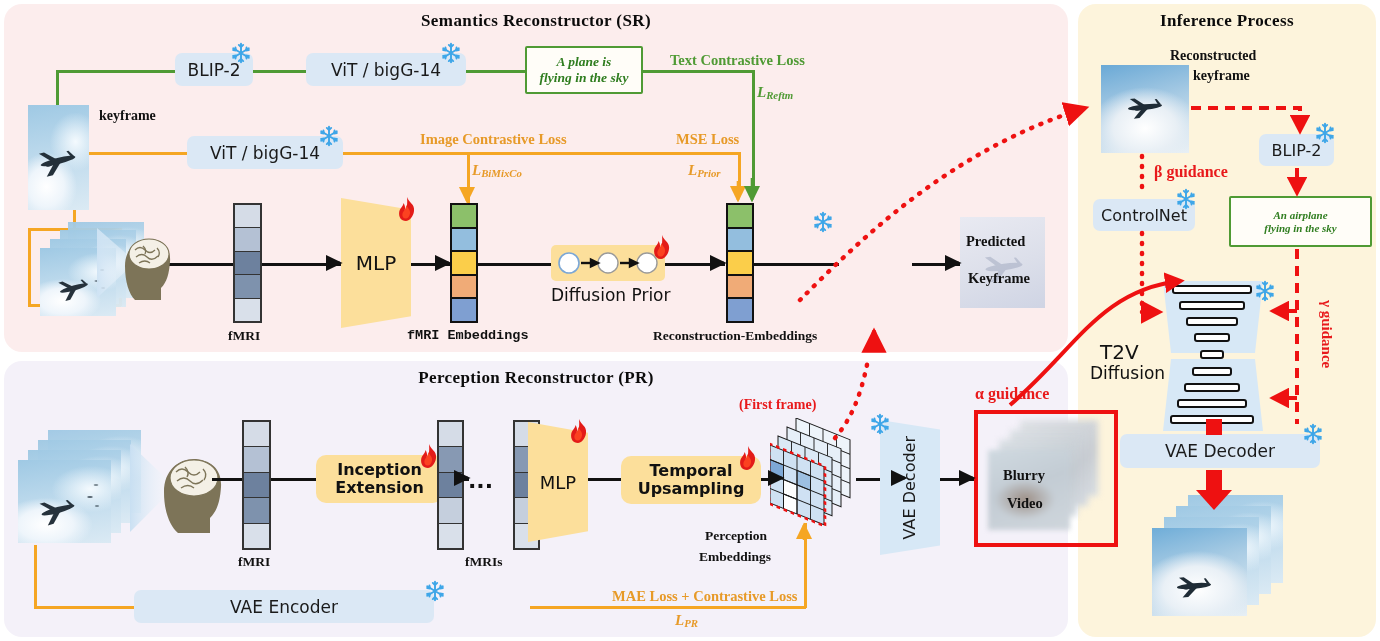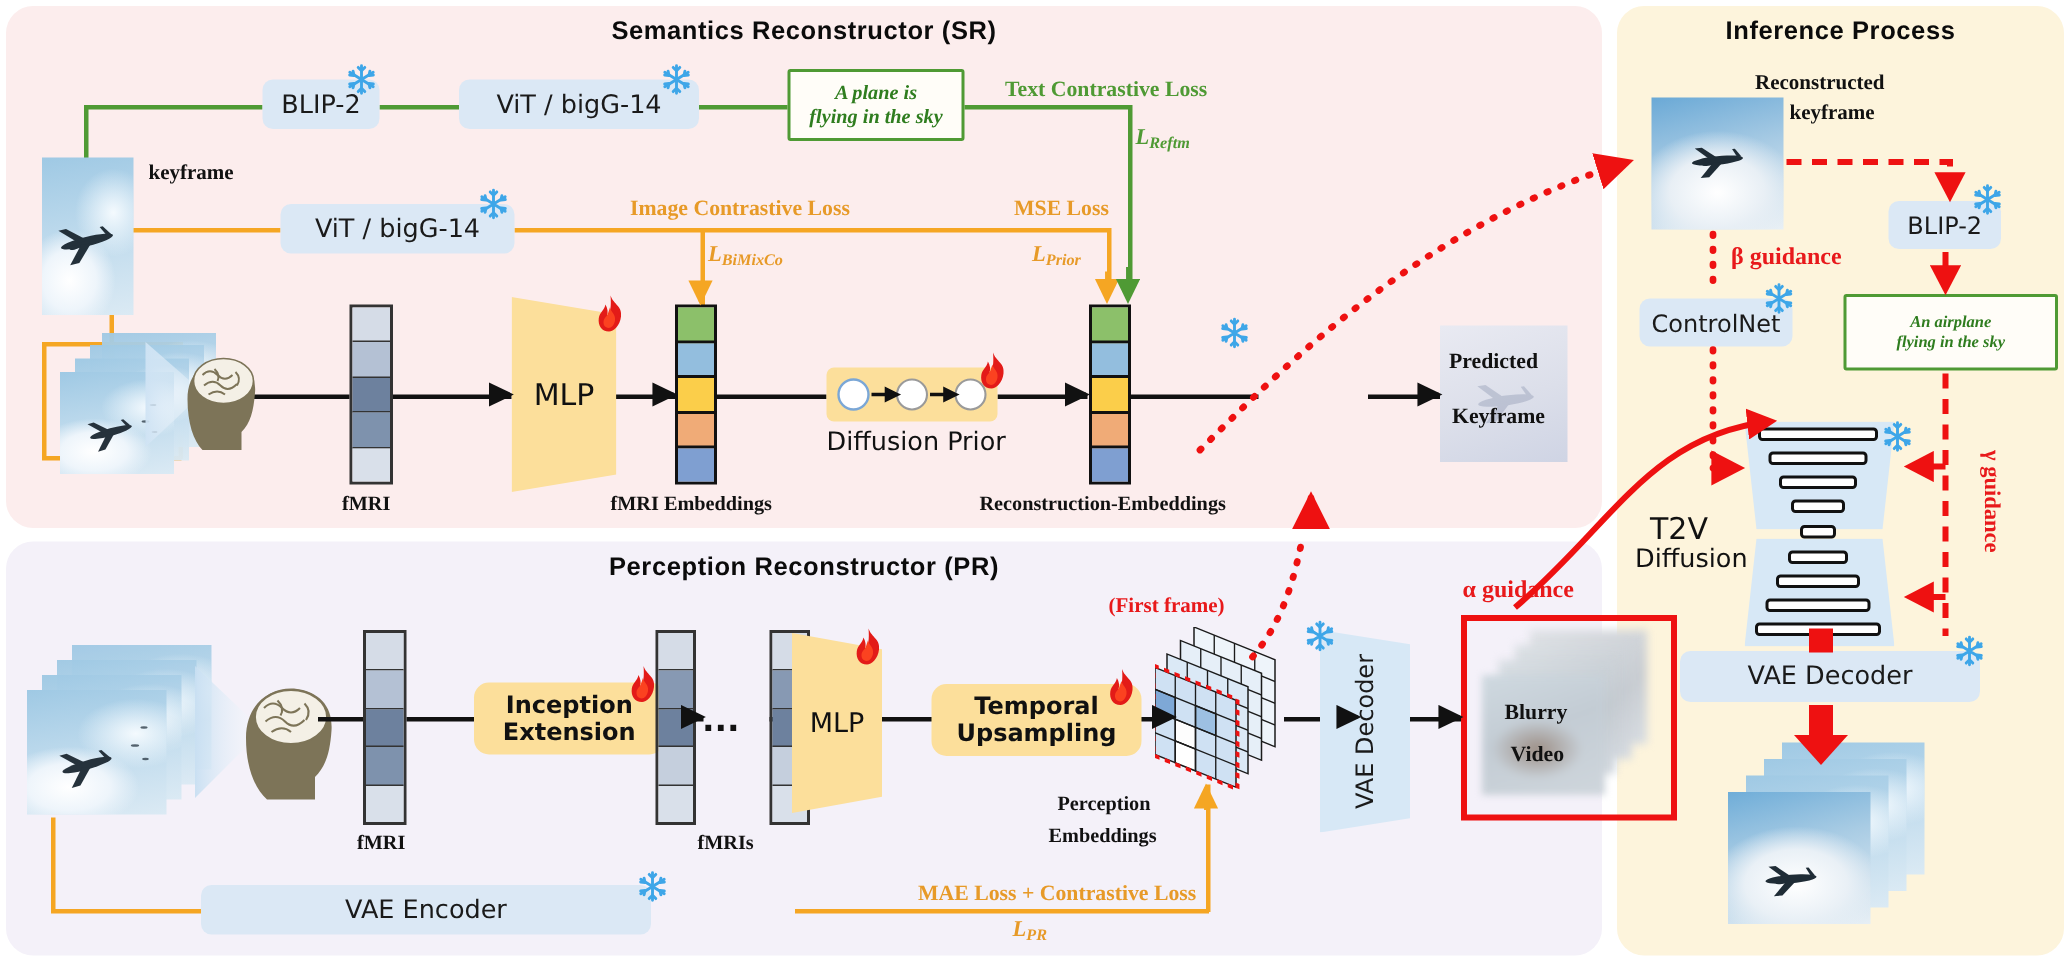--- a/index.html
+++ b/index.html
@@ -10,21 +10,21 @@
   #root { position:absolute; inset:0; }
 
   
   .panel { position:absolute; border-radius:18px; }
   #panel-sr { left:4px; top:4px; width:1064px; height:348px; background:#fceded; }
   #panel-pr { left:4px; top:361px; width:1064px; height:276px; background:#f4f1f9; }
   #panel-inf{ left:1078px; top:4px; width:298px; height:633px; background:#fdf4dc; }
 
   .panel-title {
     position:absolute; width:100%; text-align:center; top:7px;
-    font-family:Liberation Sans, sans-serif; font-weight:bold; font-size:17px;
+    font-family:Liberation Serif, serif; font-weight:bold; font-size:17px;
     letter-spacing:0.4px; color:#0b0b0b;
   }
 
   
   .abs { position:absolute; }
   .lbl { position:absolute; font-family:"Liberation Serif", serif; font-weight:bold;
          color:#111; white-space:nowrap; }
   .lbl-sans { font-family:"DejaVu Sans", sans-serif; font-weight:normal; }
 
   
@@ -278,21 +278,21 @@
     </svg>
   </div>
 
   <div class="embcol" style="left:450px; top:203px; width:28px; height:120px;">
     <div style="background:#8cc06a;"></div>
       <div style="background:#93bede;"></div>
     <div style="background:#fbce4a;"></div>
       <div style="background:#f0ab77;"></div>
     <div style="background:#7f9fd1;"></div>
   </div>
-  <div class="lbl" style="left:407px; top:328px; font-size:13.5px;">fMRI Embeddings</div>
+  <div class="lbl" style="left:407px; top:328px; font-size:13.5px;font-family:Liberation Mono, monospace;">fMRI Embeddings</div>
 
   <div class="abs" style="left:551px; top:245px; width:114px; height:36px; background:#fcdf9b; border-radius:5px;">
     <svg viewBox="0 0 114 36" width="114" height="36">
       <circle cx="18" cy="18" r="10" fill="#ffffff" stroke="#7ba7d6" stroke-width="1.6"></circle>
       <circle cx="57" cy="18" r="10" fill="#ffffff" stroke="#9a9a9a" stroke-width="1.4"></circle>
       <circle cx="96" cy="18" r="10" fill="#ffffff" stroke="#9a9a9a" stroke-width="1.4"></circle>
       <g stroke="#111" stroke-width="2.4" fill="#111">
         <line x1="30" y1="18" x2="41" y2="18"></line>
           <polygon points="47,18 40,14.6 40,21.4"></polygon>
         <line x1="69" y1="18" x2="80" y2="18"></line>

